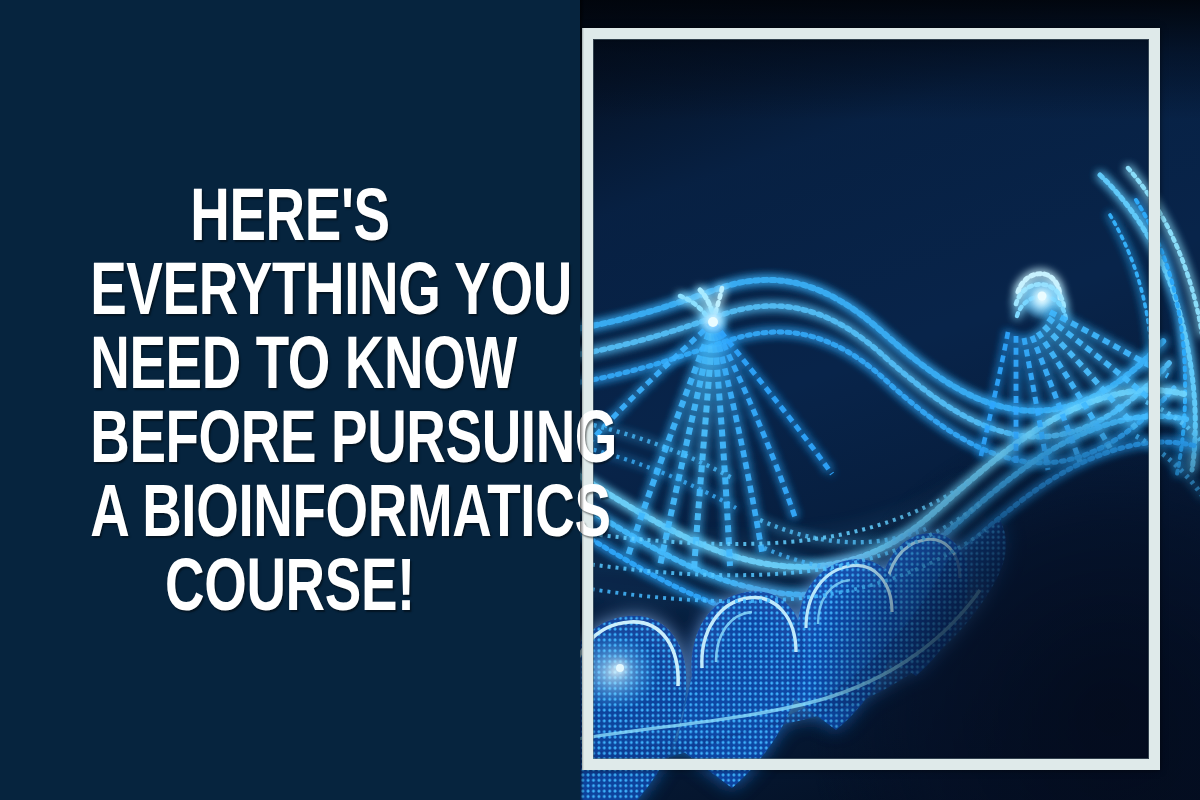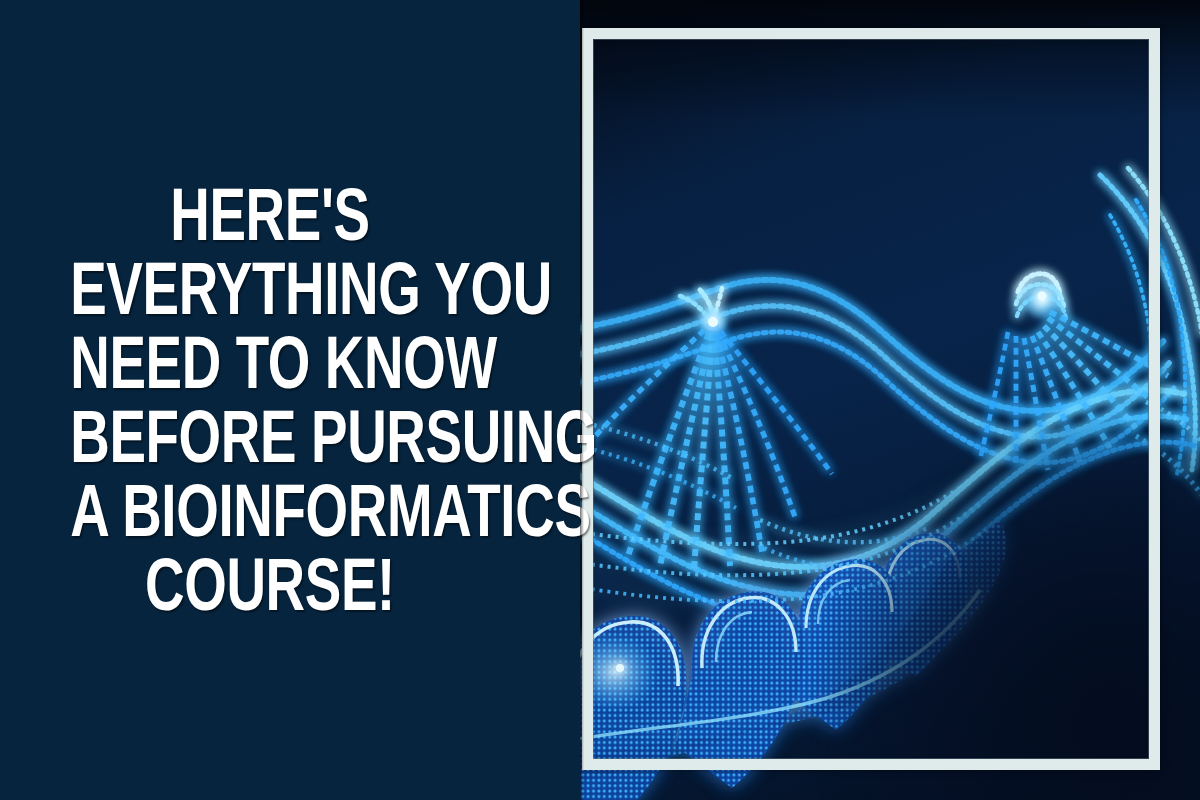--- a/index.html
+++ b/index.html
@@ -18,21 +18,21 @@
 
   
   #text-panel {
     position: absolute;
     left: 0; top: 0;
     width: 580px;
     height: 800px;
     background: #06243E;
     display: flex;
     flex-direction: column;
-    align-items: flex-start;
+    align-items: center;
     justify-content: center;
     z-index: 5;
   }
   #headline {
     width: 540px;
     text-align: center;
     color: #FFFFFF;
     font-family: "Liberation Sans Narrow", "Liberation Sans", sans-serif;
     font-weight: 700;
     font-size: 74px;

